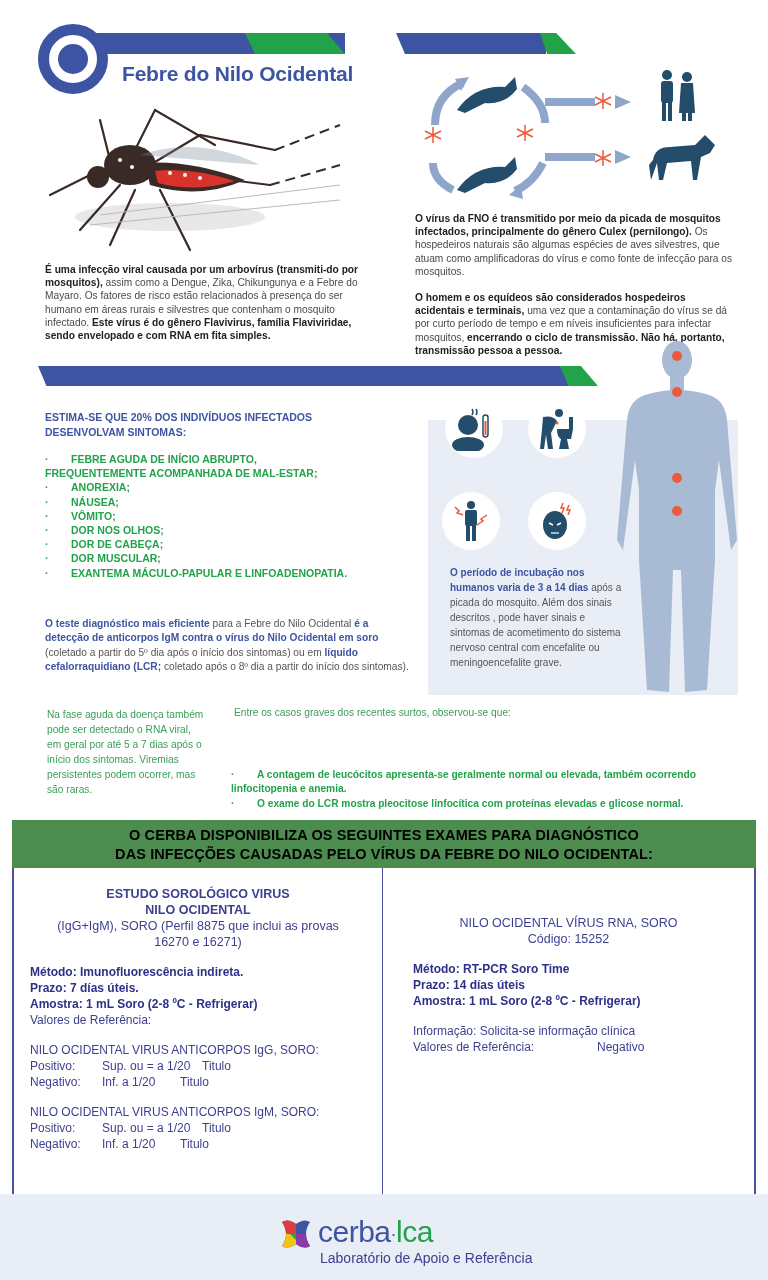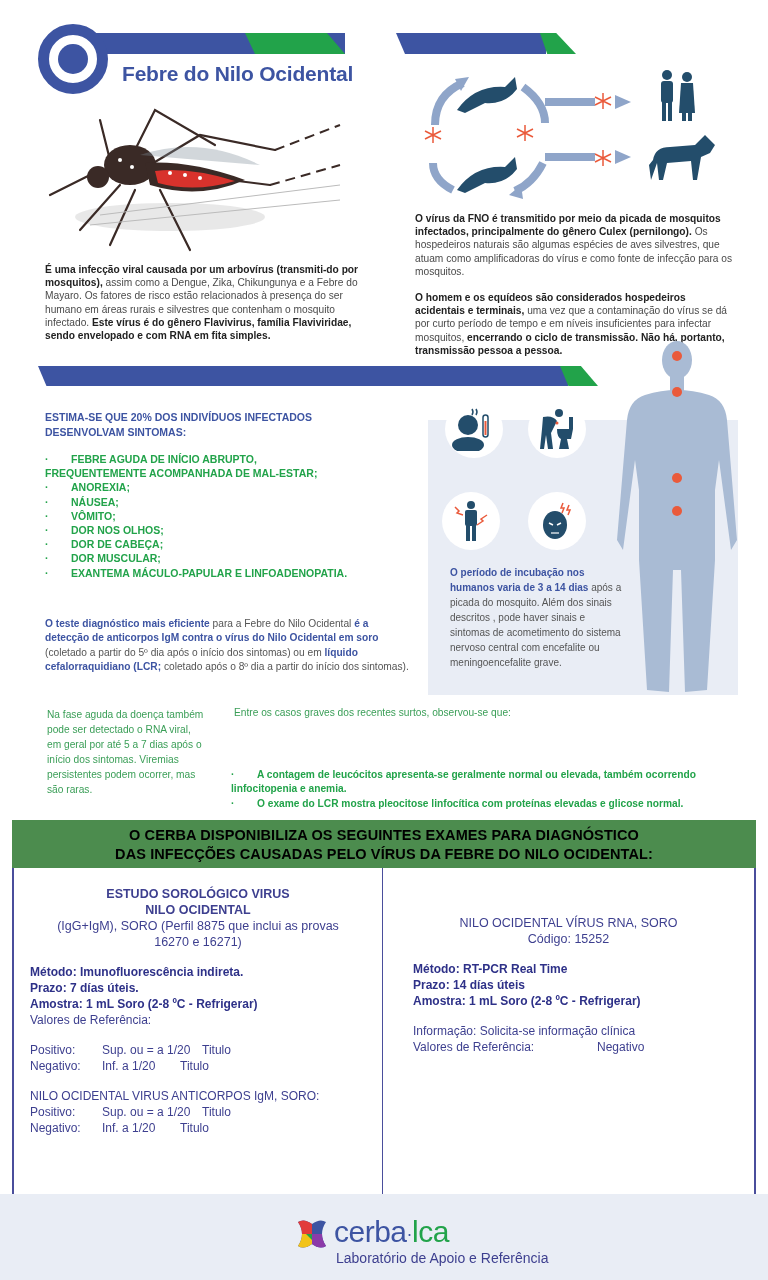--- a/index.html
+++ b/index.html
@@ -49,21 +49,21 @@
   .exam-left { left: 12px; width: 371px; border-right: 1px solid #4a4e9c; }
   .exam-right { left: 383px; width: 373px; border-left: 0; }
   .ex-head { color: #3d3f8f; text-align: center; font-size: 12.5px; line-height: 16px; }
   .ex-head b { font-weight: bold; }
   .ex-bold { color: #2e3188; font-weight: bold; font-size: 12px; line-height: 16px; }
   .ex-norm { color: #3d3f8f; font-size: 12px; line-height: 16px; }
   .row { display: flex; }
   .c1 { width: 72px; } .c2 { width: 100px; } .c2n { width: 78px; }
 
   .footer { left: 0; top: 1194px; width: 768px; height: 86px; background: #e9edf5; }
-  .logo { left: 296px; top: 1218px; display: flex; align-items: flex-start; }
+  .logo { left: 280px; top: 1218px; display: flex; align-items: flex-start; }
   .logo-text { font-size: 30px; line-height: 28px; font-weight: normal; letter-spacing: -0.5px; }
   .logo-sub { font-size: 14px; color: #3d3f8f; margin-top: 2px; margin-left: 2px; }
 </style>
 </head>
 <body>
 
 <div class="abs hdr-bar"></div>
 <div class="abs hdr-bar-green"></div>
 <div class="abs hdr-ring">
     <div class="dot"></div>
@@ -264,20 +264,21 @@
     <div>(IgG+IgM), SORO  (Perfil 8875 que inclui as provas</div>
     <div>16270 e 16271)</div>
   </div>
   <div style="padding-left:16px;margin-top:14px">
     <div class="ex-bold">Método: Imunofluorescência indireta.</div>
     <div class="ex-bold">Prazo: 7 días úteis.</div>
     <div class="ex-bold">Amostra: 1 mL Soro (2-8 ºC - Refrigerar)</div>
     <div class="ex-norm">Valores de Referência:</div>
 
     <div style="margin-top:14px">
+      <div class="ex-norm">NILO OCIDENTAL VIRUS ANTICORPOS IgG, SORO:</div>
       <div class="row ex-norm">
           <span class="c1">Positivo:</span>
           <span class="c2">Sup. ou = a  1/20</span>
           <span>Titulo</span>
         </div>
       <div class="row ex-norm">
           <span class="c1">Negativo:</span>
           <span class="c2n">Inf. a  1/20</span>
           <span>Titulo</span>
         </div>
@@ -297,21 +298,21 @@
     </div>
   </div>
 </div>
 
 <div class="abs exam-box exam-right">
   <div class="ex-head" style="margin-top:47px">
     <div>NILO OCIDENTAL VÍRUS RNA, SORO</div>
     <div>Código:   15252</div>
   </div>
   <div style="padding-left:30px;margin-top:14px">
-    <div class="ex-bold">Método: RT-PCR Real Time</div>
+    <div class="ex-bold">Método: RT-PCR Soro Time</div>
     <div class="ex-bold">Prazo: 14 días úteis</div>
     <div class="ex-bold">Amostra: 1 mL Soro (2-8 ºC - Refrigerar)</div>
     <div class="ex-norm" style="margin-top:14px">Informação: Solicita-se informação clínica</div>
     <div class="row ex-norm">
         <span style="width:184px">Valores de Referência:</span>
         <span>Negativo</span>
       </div>
   </div>
 </div>
 

